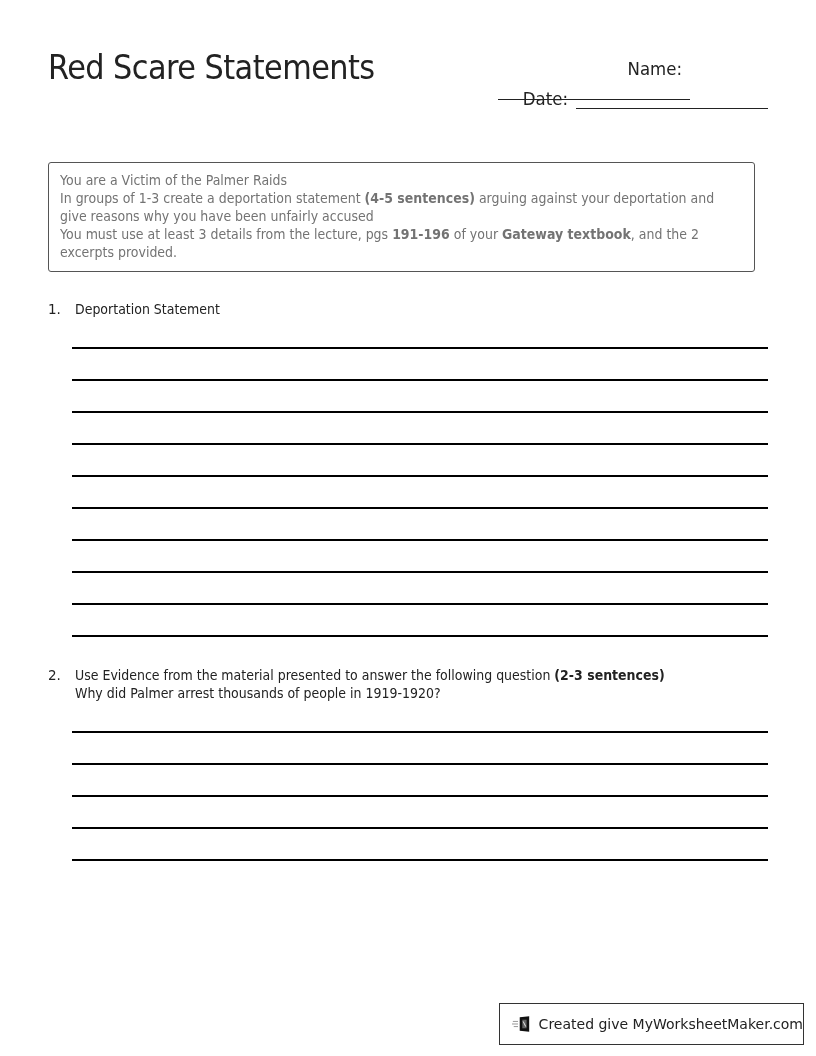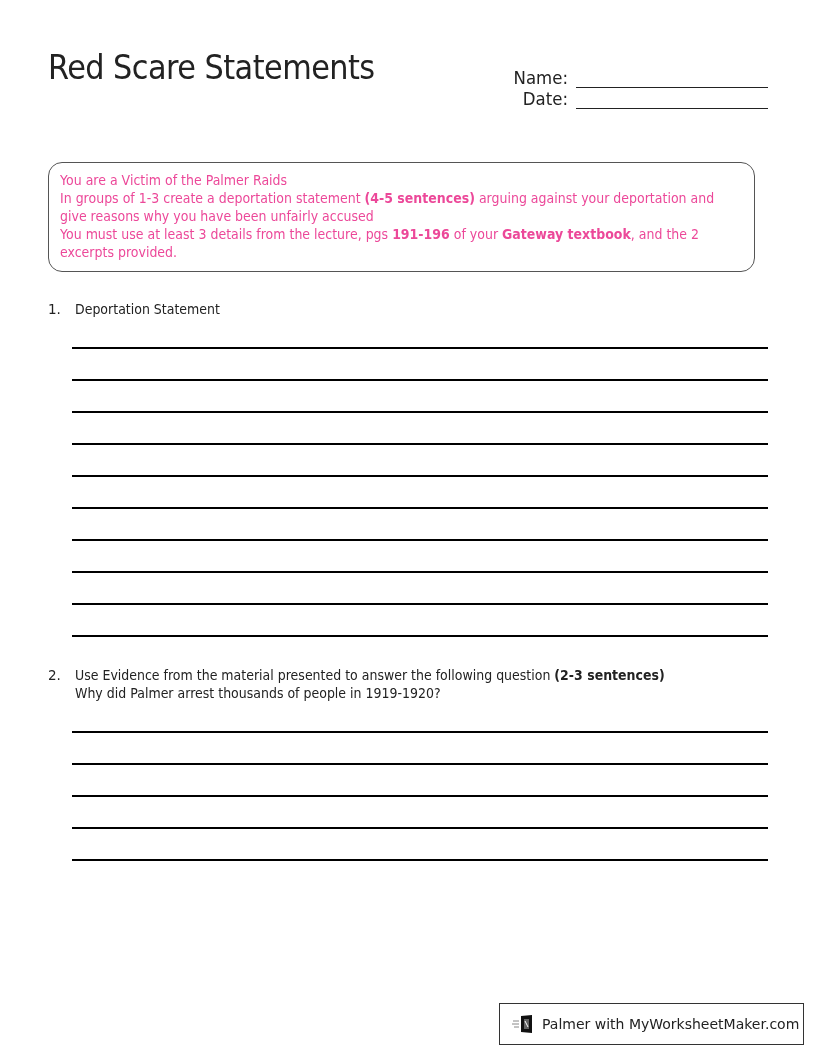--- a/index.html
+++ b/index.html
@@ -4,25 +4,25 @@
 <style>
   html, body { margin:0; padding:0; background:#fff; }
   body { width:816px; height:1056px; position:relative; overflow:hidden;
          font-family:"DejaVu Sans", "Liberation Sans", sans-serif; color:#222; }
   .title { position:absolute; left:48px; top:48px; font-size:33px; font-weight:normal;
            letter-spacing:-0.6px; color:#222; transform:scaleX(0.92); transform-origin:left top; }
   .hfield { position:absolute; display:flex; align-items:flex-end; }
   .hfield .lbl { font-size:18px; color:#222; text-align:right; width:70px; margin-right:8px;
                  transform:scaleX(0.92); transform-origin:right bottom; }
   .hfield .ln { width:192px; border-bottom:1px solid #222; height:20px; }
-  #name-field { left:498px; top:67px; }
+  #name-field { left:498px; top:58px;flex-direction:column; }
   #date-field { left:498px; top:88px; }
   .instr { position:absolute; left:48px; top:162px; width:694px; height:92px;
-           border:1px solid #555; border-radius:14px; padding:8px 0 8px 11px;
-           font-size:13.5px; line-height:18px; color:#ec4899; }
+           border:1px solid #555; border-radius:3px; padding:8px 0 8px 11px;
+           font-size:13.5px; line-height:18px; color:#737373; }
   .instr .row { white-space:nowrap; transform:scaleX(0.93); transform-origin:left top; }
   .instr b { font-weight:bold; }
   .q { position:absolute; left:48px; font-size:13.5px; line-height:18px; color:#222; }
   .q .num { position:absolute; left:0; top:0; }
   .q .txt { position:absolute; left:27px; top:0; white-space:nowrap; transform:scaleX(0.93); transform-origin:left top; }
   .q .txt b { font-weight:bold; }
   .wline { position:absolute; left:72px; width:696px; height:0; border-top:2px solid #000; }
   .footer { position:absolute; left:499px; top:1003px; width:305px; height:42px;
             border:1px solid #333; display:flex; align-items:center; box-sizing:border-box; padding-left:12px; }
   .footer .ico { width:24px; height:20px; margin-right:6px; }
@@ -84,14 +84,14 @@
 
 <div class="footer">
   <svg class="ico" viewBox="0 0 24 20">
     <line x1="1" y1="7" x2="7" y2="7" stroke="#888" stroke-width="1"></line>
     <line x1="0" y1="10" x2="7" y2="10" stroke="#888" stroke-width="1"></line>
     <line x1="2" y1="13" x2="7" y2="13" stroke="#888" stroke-width="1"></line>
     <path d="M9 2 L20 1 L20 19 L9 18 Z" fill="#111"></path>
     <path d="M12 5 L17 5 L17 15 L12 15 Z" fill="#fff" opacity="0.35"></path>
     <line x1="13" y1="7" x2="16" y2="13" stroke="#fff" stroke-width="1"></line>
   </svg>
-  <span class="ftxt">Palmer with MyWorksheetMaker.com</span>
+  <span class="ftxt">Created give MyWorksheetMaker.com</span>
 </div>
 
 </body></html>

